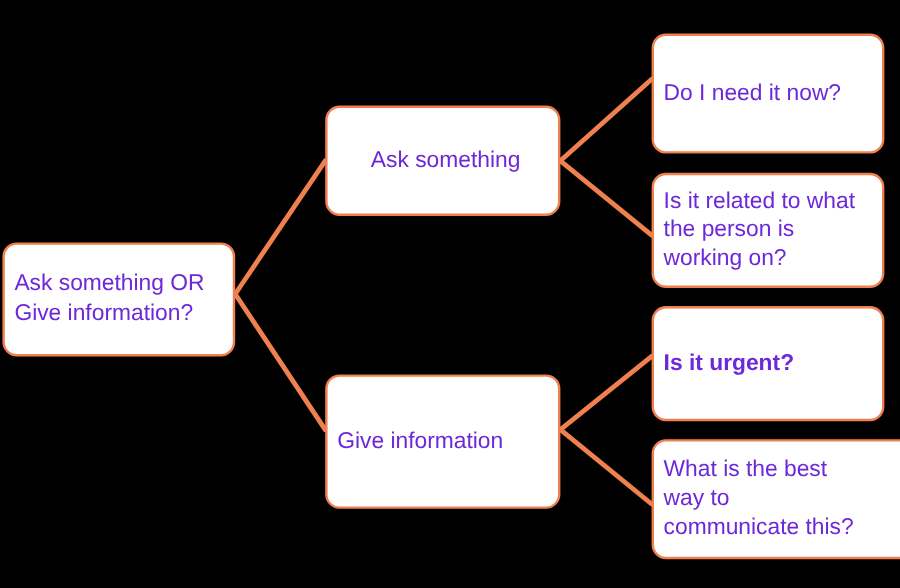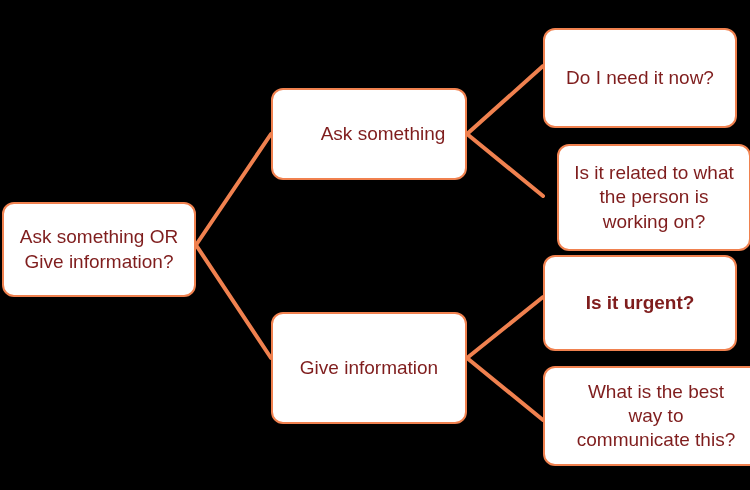--- a/index.html
+++ b/index.html
@@ -26,37 +26,36 @@
   }
   .node {
     position: absolute;
     box-sizing: border-box;
     background: #FFFFFF;
     border: 2px solid #F0814F;
     border-radius: 12px;
     display: flex;
     align-items: center;
     justify-content: center;
-    text-align: center;
-    color: #7f1d1d;
+    color: #6d28d9;
     font-size: 19px;
     line-height: 1.28;
     padding: 4px 8px;
     z-index: 2;
   }
   .node-label {
     display: block;
     width: 100%;
     white-space: pre-line;
   }
   .node-root      { left: 2px;   top: 202px; width: 194px; height: 95px; }
   .node-branch-a  { left: 271px; top: 88px;  width: 196px; height: 92px; padding-left: 36px; }
   .node-branch-b  { left: 271px; top: 312px; width: 196px; height: 112px; }
   .node-leaf-1    { left: 543px; top: 28px;  width: 194px; height: 100px; }
-  .node-leaf-2    { left: 557px; top: 144px; width: 194px; height: 107px; }
+  .node-leaf-2    { left: 543px; top: 144px; width: 194px; height: 96px; }
   .node-leaf-3    { left: 543px; top: 255px; width: 194px; height: 96px; font-weight: bold; }
   .node-leaf-4    { left: 543px; top: 366px; width: 226px; height: 100px; }
 </style>
 </head>
 <body>
 
 <div id="canvas">
 
   <svg id="connectors" viewBox="0 0 750 490" xmlns="http://www.w3.org/2000/svg">
     <g stroke="#F0814F" stroke-width="4" fill="none" stroke-linecap="round">

